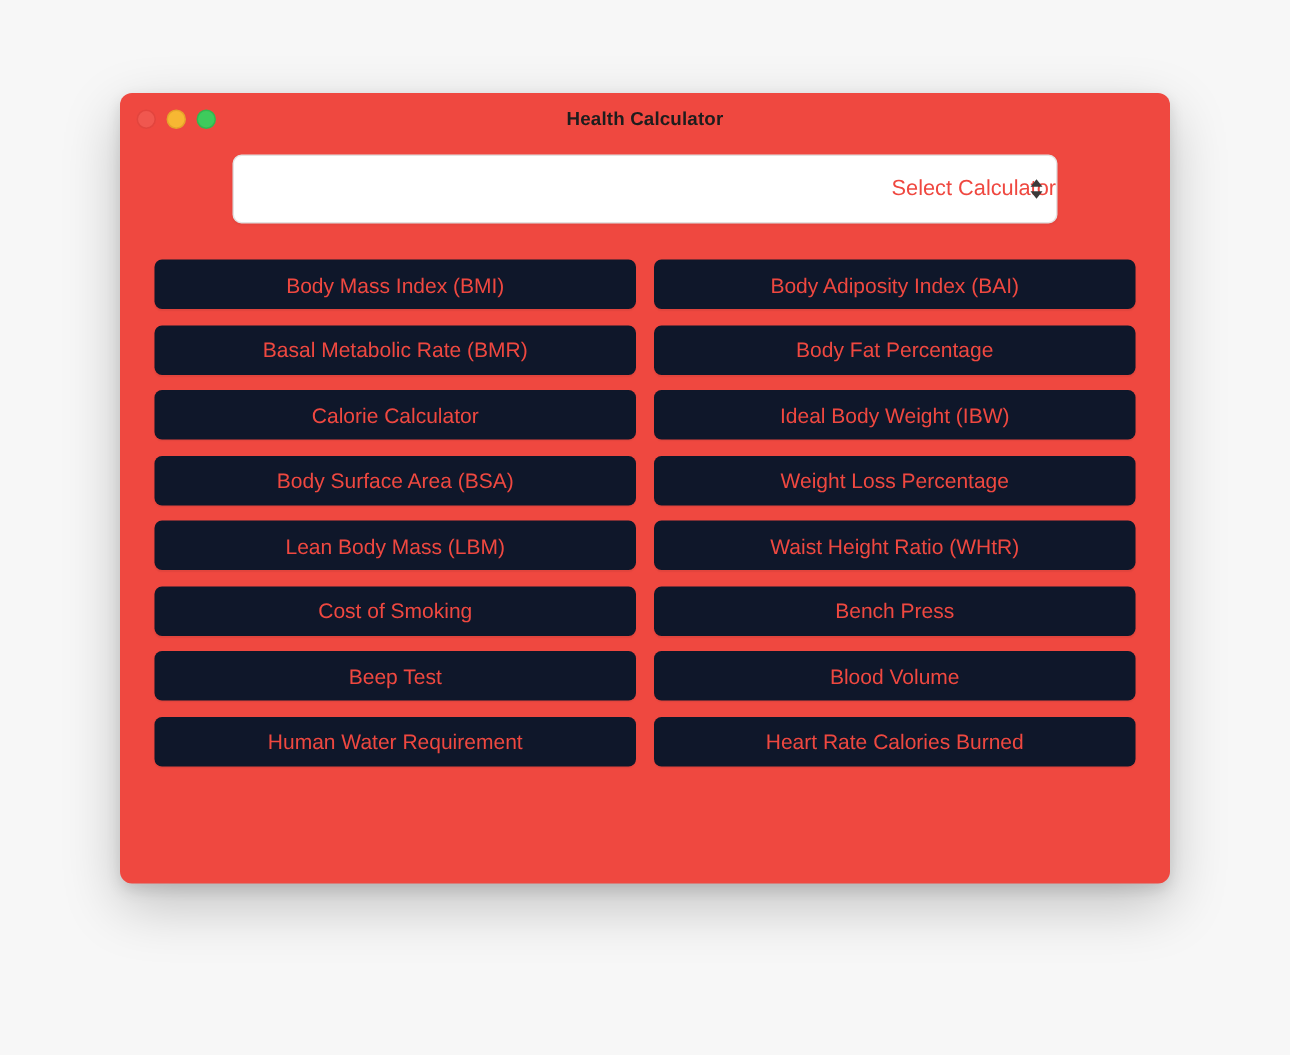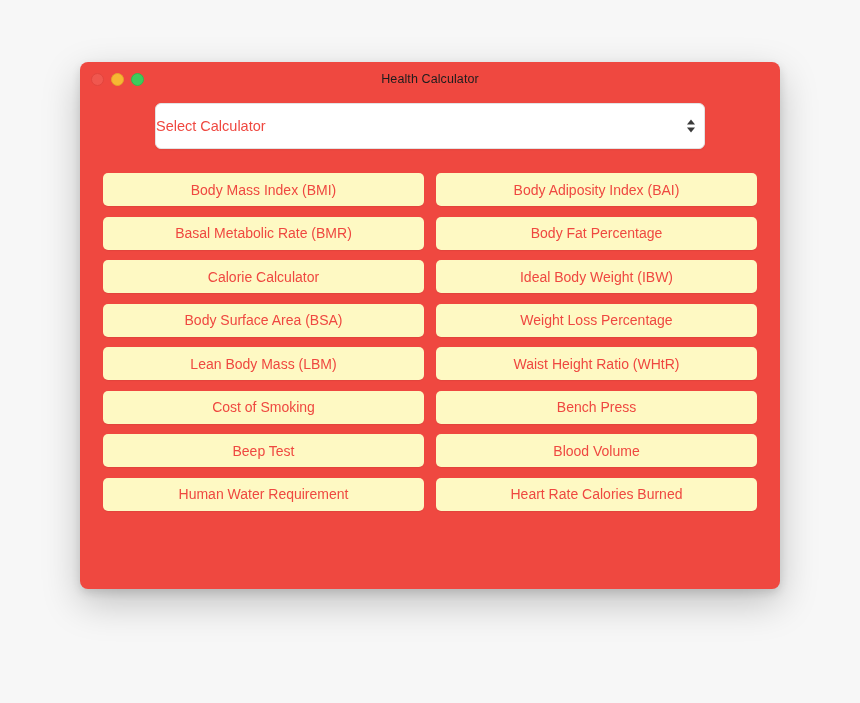--- a/index.html
+++ b/index.html
@@ -42,38 +42,38 @@
     width: 11px;
     height: 11px;
     border-radius: 50%;
     display: block;
   }
   .dot.close { background: #f0574f; border: 1px solid #e2453e; }
   .dot.min { background: #f7b733; border: 1px solid #e5a52a; }
   .dot.max { background: #3ecb5c; border: 1px solid #32b84e; }
   .window-title {
     font-size: 12.5px;
-    font-weight: normal;
+    font-weight: bold;
     color: #1d1d1d;
     letter-spacing: 0.1px;
   }
   .content {
     padding: 0 23px;
   }
   .select-wrap {
     margin: 8px auto 0;
     width: 548px;
     height: 44px;
     background: #ffffff;
     border: 1px solid #e3e3e3;
     border-radius: 6px;
     position: relative;
     display: flex;
     align-items: center;
-    justify-content: flex-start;
+    justify-content: flex-end;
     box-shadow: 0 1px 2px rgba(0,0,0,0.05);
   }
   .select-label {
     font-size: 14.5px;
     color: #ef4840;
   }
   .select-arrows {
     position: absolute;
     right: 9px;
     top: 50%;
@@ -94,21 +94,21 @@
   .arrow-down { border-top: 5px solid #3a3a3a; }
   .grid {
     margin-top: 24px;
     display: grid;
     grid-template-columns: 1fr 1fr;
     column-gap: 12px;
     row-gap: 10.5px;
   }
   .calc-btn {
     height: 33px;
-    background: #fef9c3;
+    background: #0f172a;
     border: none;
     border-radius: 5px;
     color: #ef4840;
     font-size: 14px;
     font-family: "Liberation Sans", sans-serif;
     display: flex;
     align-items: center;
     justify-content: center;
     cursor: pointer;
     padding: 0 6px;

